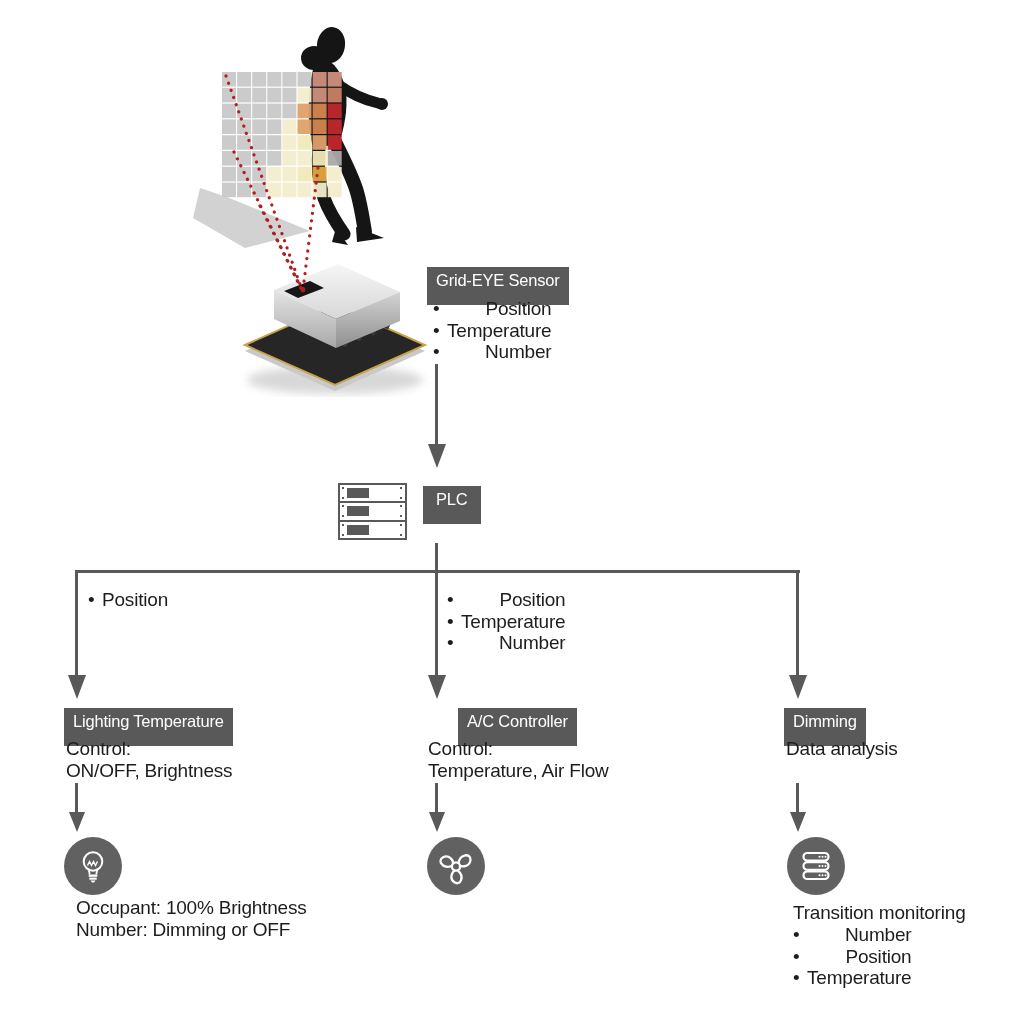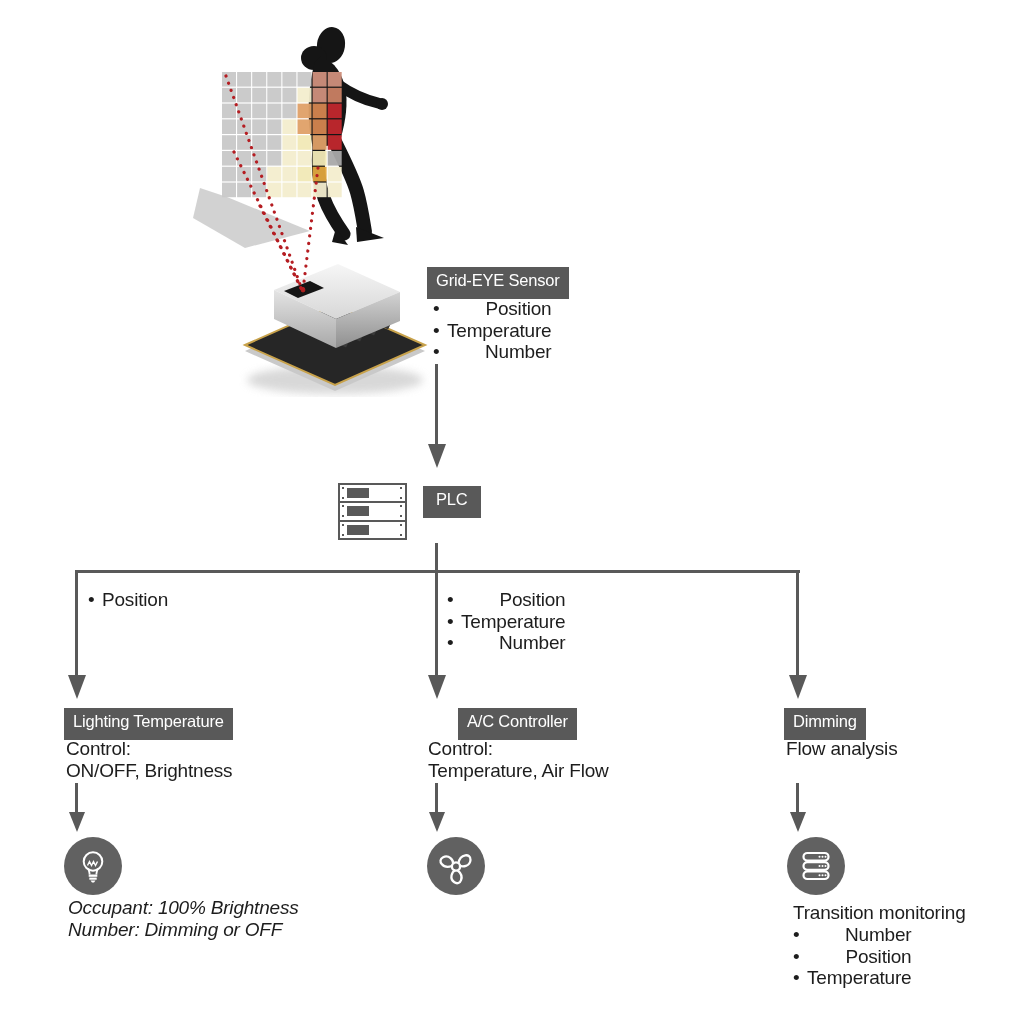--- a/index.html
+++ b/index.html
@@ -5,21 +5,21 @@
   :root{
     --dark:#595959; --icon-gray:#616161; --text:#1d1d1d; --red:#b51d22;
   }
   html,body{margin:0;padding:0;background:#fff;}
   #canvas{
     position:relative; width:1019px; height:1024px; background:#fff; overflow:hidden;
     font-family:"Liberation Sans", sans-serif; color:var(--text);
   }
   .abs{position:absolute;}
   .tag{
-    position:absolute; height:32px; line-height:26px; background:var(--dark); color:#fff;
+    position:absolute; height:38px; line-height:26px; background:var(--dark); color:#fff;
     font-size:16.5px; padding:0 9px; letter-spacing:-0.2px; white-space:nowrap;
   }
   .body-text{position:absolute; font-size:19px; line-height:22px; letter-spacing:-0.2px; white-space:nowrap;}
   .bullet-list{position:absolute; font-size:19px; letter-spacing:-0.2px;text-align:right;}
   .bullet-list .bullet{position:relative; padding-left:14px; line-height:21.5px; white-space:nowrap;}
   .bullet-list .bullet::before{content:"•"; position:absolute; left:0; top:0;}
   .vline{position:absolute; width:3px; background:var(--dark);}
   .hline{position:absolute; height:3px; background:var(--dark);}
   .ahead{position:absolute; width:0; height:0;
     border-left:9px solid transparent; border-right:9px solid transparent; border-top:24px solid var(--dark);}
@@ -215,21 +215,21 @@
   </div>
 
   <div class="tag" style="left:426px; top:708px;margin-left:32px;">A/C Controller</div>
   <div class="body-text" style="left:428px; top:738px;">
     <div>Control:</div>
     <div>Temperature, Air Flow</div>
   </div>
 
   <div class="tag" style="left:784px; top:708px;">Dimming</div>
   <div class="body-text" style="left:786px; top:738px;">
-    <div>Flow analysis</div>
+    <div>Data analysis</div>
   </div>
 
   <div class="vline" style="left:75px;  top:783px; height:30px;"></div>
   <div class="ahead small" style="left:68.5px; top:812px;"></div>
   <div class="vline" style="left:435px; top:783px; height:30px;"></div>
   <div class="ahead small" style="left:428.5px; top:812px;"></div>
   <div class="vline" style="left:796px; top:783px; height:30px;"></div>
   <div class="ahead small" style="left:789.5px; top:812px;"></div>
 
   <div class="io-circle" style="left:64px; top:837px;">
@@ -268,21 +268,21 @@
         <circle cx="23.5" cy="20" r="1"></circle>
           <circle cx="26.5" cy="20" r="1"></circle>
           <circle cx="29.5" cy="20" r="1"></circle>
         <circle cx="23.5" cy="29.2" r="1"></circle>
           <circle cx="26.5" cy="29.2" r="1"></circle>
           <circle cx="29.5" cy="29.2" r="1"></circle>
       </g>
     </svg>
   </div>
 
-  <div class="body-text" style="left:68px; top:897px;font-style:italic;">
+  <div class="body-text" style="left:76px; top:897px;">
     <div>Occupant: 100% Brightness</div>
     <div>Number: Dimming or OFF</div>
   </div>
 
 
   <div class="body-text" style="left:793px; top:902px;">Transition monitoring</div>
   <div class="bullet-list" style="left:793px; top:924px;">
     <div class="bullet">Number</div>
     <div class="bullet">Position</div>
     <div class="bullet">Temperature</div>

